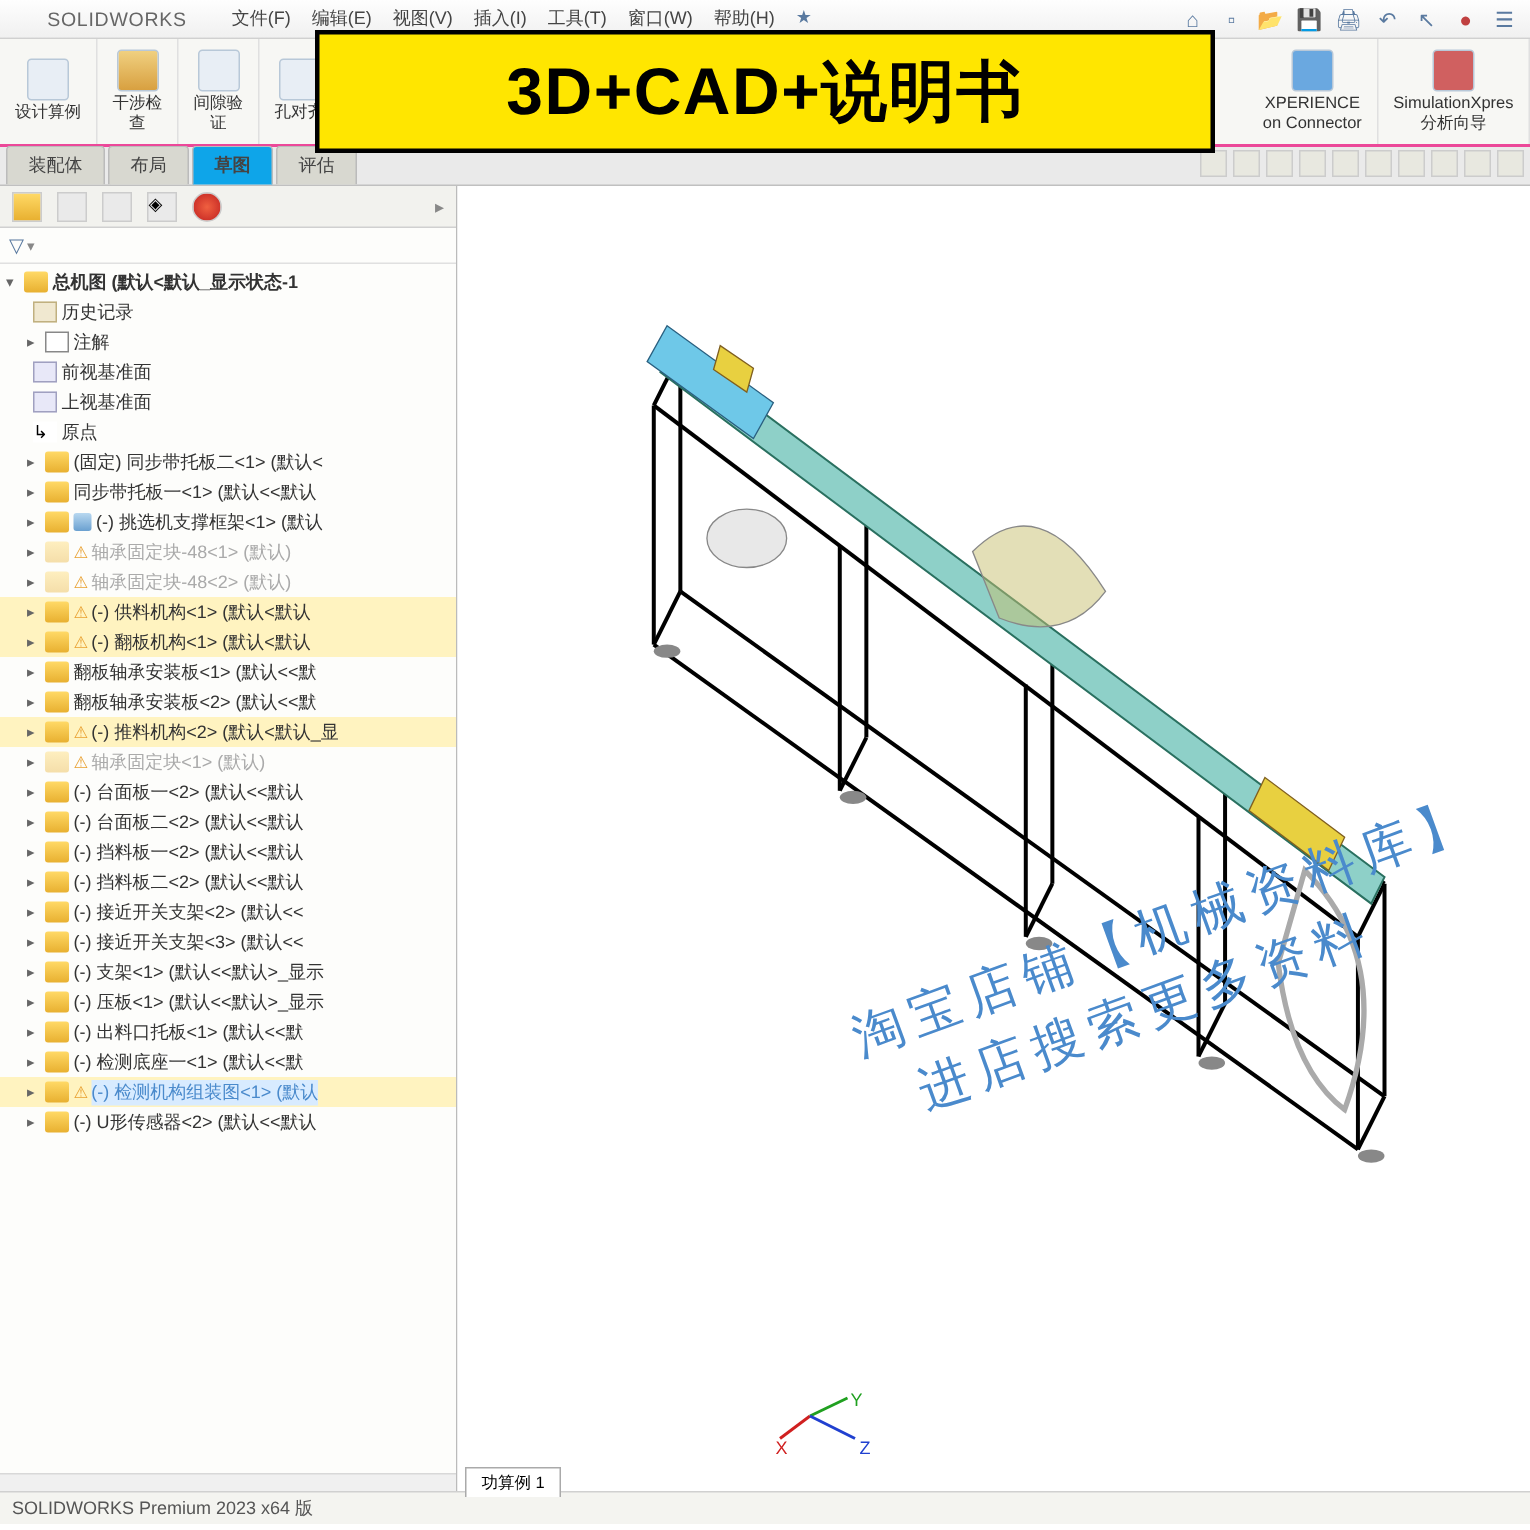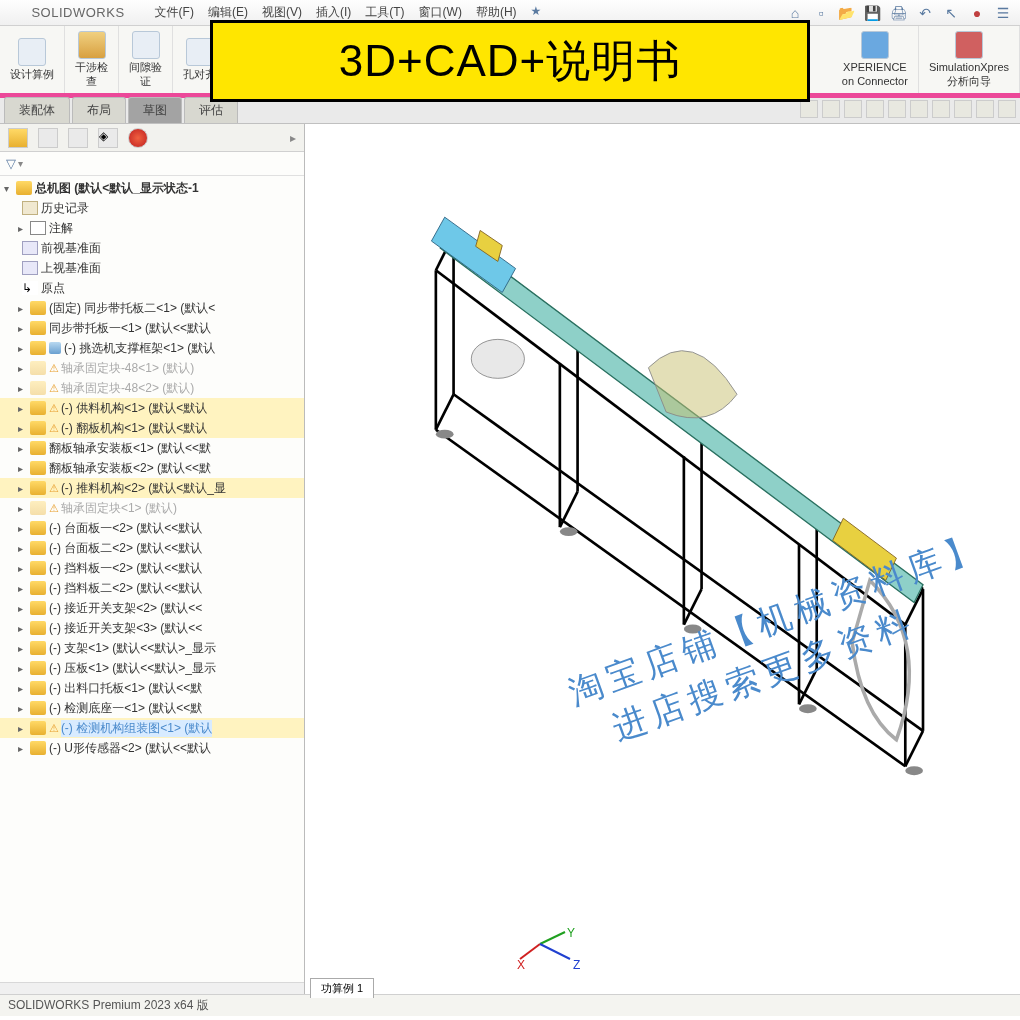--- a/index.html
+++ b/index.html
@@ -4,29 +4,29 @@
 <style>
 * { box-sizing: border-box; margin: 0; padding: 0; font-family: "Microsoft YaHei", Arial, sans-serif; }
 body { width: 1020px; height: 1020px; overflow: hidden; background: #fff; font-size: 12px; }
 .titlebar { height: 26px; background: linear-gradient(#fefefe,#f0f0f0); border-bottom: 1px solid #d0d0d0; display: flex; align-items: center; padding: 0 8px; }
 .logo { color: #d62e2e; font-style: italic; font-weight: bold; font-size: 14px; margin-right: 4px; margin-top: 48px; }
 .logo-text { color: #666; font-size: 13px; letter-spacing: 0.5px; }
 .menus { margin-left: 30px; display: flex; gap: 14px; color: #444; }
 .menus span { cursor: pointer; }
 .quick { margin-left: auto; display: flex; gap: 8px; align-items: center; }
 .qicon { width: 18px; height: 16px; display: inline-flex; align-items: center; justify-content: center; font-size: 14px; color: #5a7aa0; cursor: pointer; }
-.ribbon { height: 72px; background: #f7f7f4; border-bottom: 5px solid #ec4899; display: flex; position: relative; }
+.ribbon { height: 72px; background: #f7f7f4; border-bottom: 2px solid #ec4899; display: flex; position: relative; }
 .rbtn { display: flex; flex-direction: column; align-items: center; justify-content: center; padding: 4px 10px; border-right: 1px solid #e0e0e0; min-width: 48px; }
 .rbtn .ricon { width: 28px; height: 28px; background: #e8eef5; border: 1px solid #b8c8d8; border-radius: 3px; margin-bottom: 2px; }
 .rbtn span { font-size: 11px; color: #333; text-align: center; line-height: 1.2; }
 .overlay-banner { position: absolute; left: 210px; top: -6px; width: 600px; height: 82px; background: #ffe600; border: 3px solid #000; display: flex; align-items: center; justify-content: center; z-index: 5; }
-.overlay-banner span { font-size: 44px; font-weight: 400; color: #000; letter-spacing: 1px; }
+.overlay-banner span { font-size: 44px; font-weight: 700; color: #000; letter-spacing: 1px; }
 .tabstrip { height: 26px; background: #eaeaea; border-bottom: 1px solid #c0c0c0; display: flex; align-items: flex-end; padding-left: 4px; position: relative; }
 .tab { padding: 4px 14px; background: #d8d8d0; border: 1px solid #bbb; border-bottom: none; margin-right: 2px; font-size: 12px; color: #444; border-radius: 3px 3px 0 0; cursor: pointer; }
-.tab.active { background: #a3a3a3; font-weight: normal; }
+.tab.active { background: #0ea5e9; font-weight: bold; }
 .tool-row { position: absolute; right: 4px; top: 2px; display: flex; gap: 4px; }
 .tiny { width: 18px; height: 18px; background: #e8e8e0; border: 1px solid #ccc; cursor: pointer; }
 .main { display: flex; height: 870px; }
 .sidebar { width: 305px; border-right: 1px solid #bbb; background: #fdfdfb; display: flex; flex-direction: column; overflow: hidden; }
 .side-icons { height: 28px; background: #f2f2ee; border-bottom: 1px solid #d0d0d0; display: flex; align-items: center; gap: 10px; padding: 0 8px; }
 .sicon { width: 20px; height: 20px; background: #eaeaea; border: 1px solid #ccc; cursor: pointer; }
 .sicon.box { background: linear-gradient(#ffd966,#e8b030); }
 .filter-row { height: 24px; border-bottom: 1px solid #e0e0e0; display: flex; align-items: center; padding: 0 6px; }
 .funnel { color: #5a7aa0; font-size: 13px; }
 .tree { flex: 1; overflow-y: auto; overflow-x: hidden; padding: 2px 0; }

